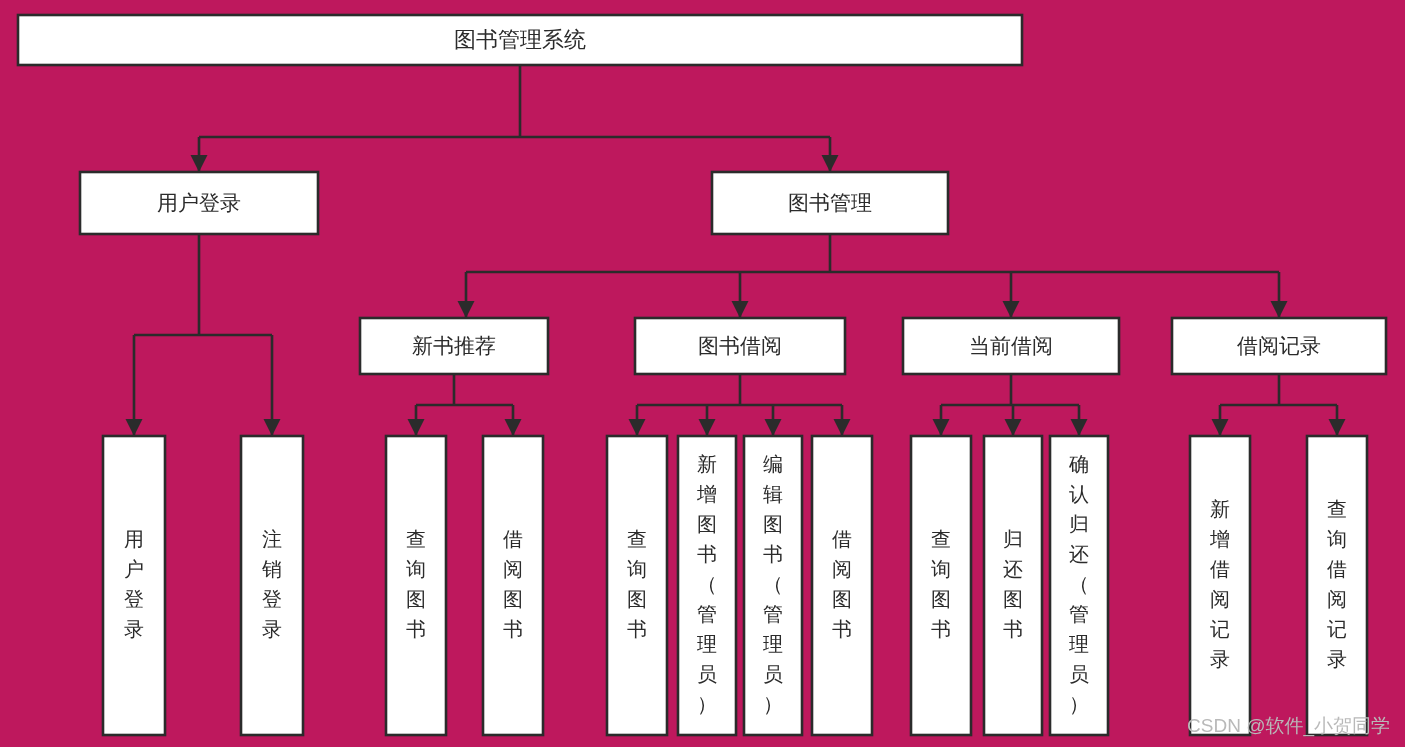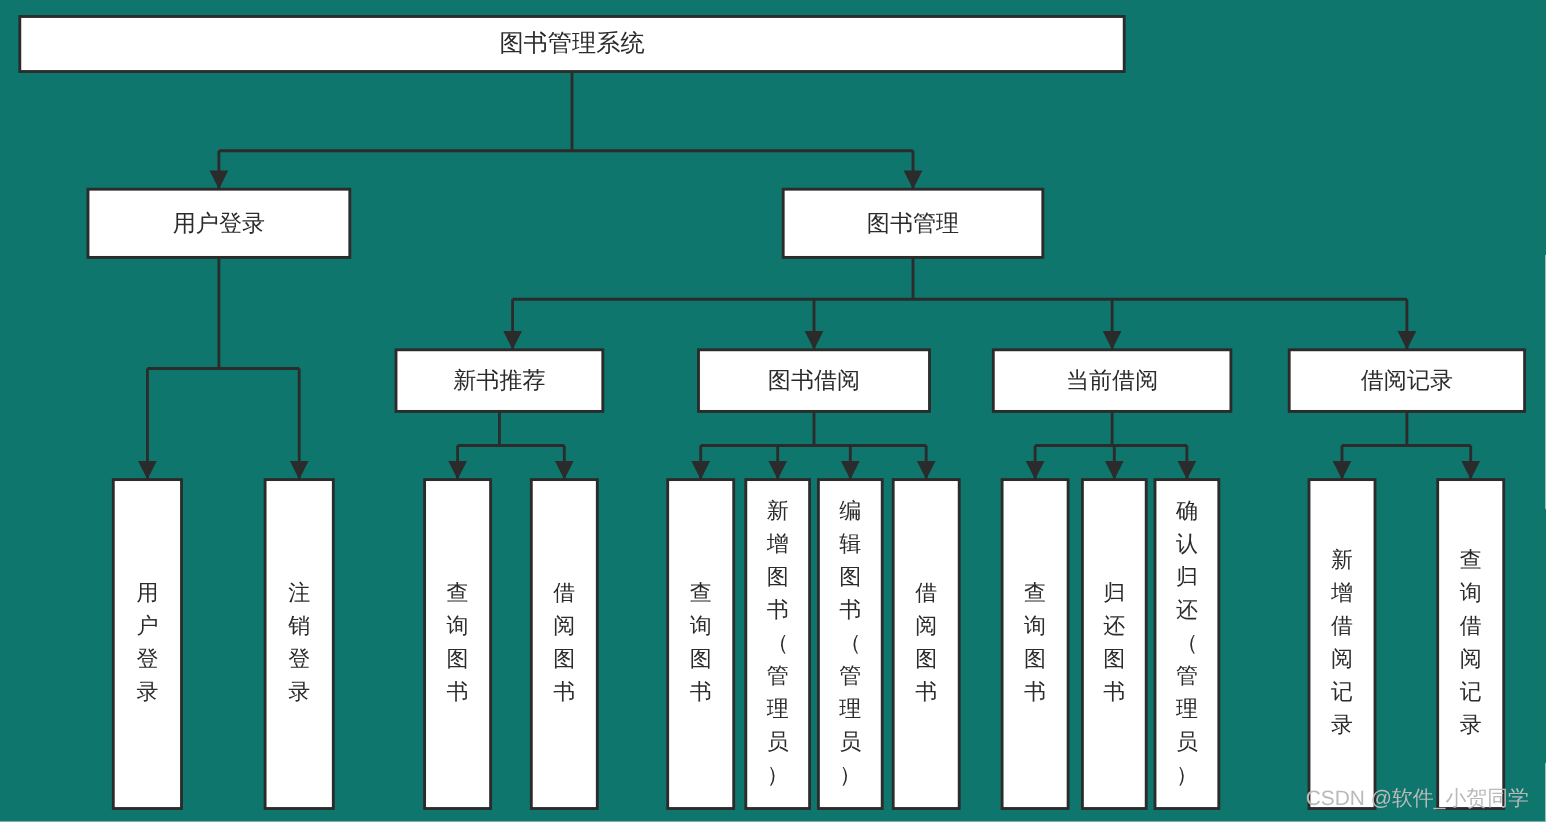--- a/index.html
+++ b/index.html
@@ -8,21 +8,21 @@
     padding: 0;
     background: #ffffff;
   }
   body {
     font-family: "Liberation Sans", "DejaVu Sans", sans-serif;
   }
   #diagram-root {
     position: relative;
     width: 1405px;
     height: 747px;
-    background: #0f766e;
+    background: #be185d;
     overflow: hidden;
   }
   svg.diagram-canvas {
     position: absolute;
     left: 0;
     top: 0;
     width: 1405px;
     height: 747px;
     display: block;
   }

